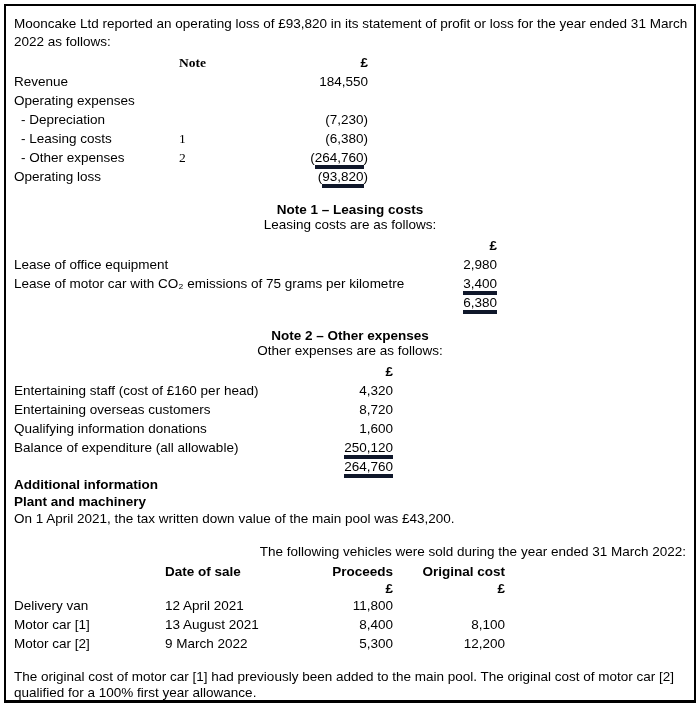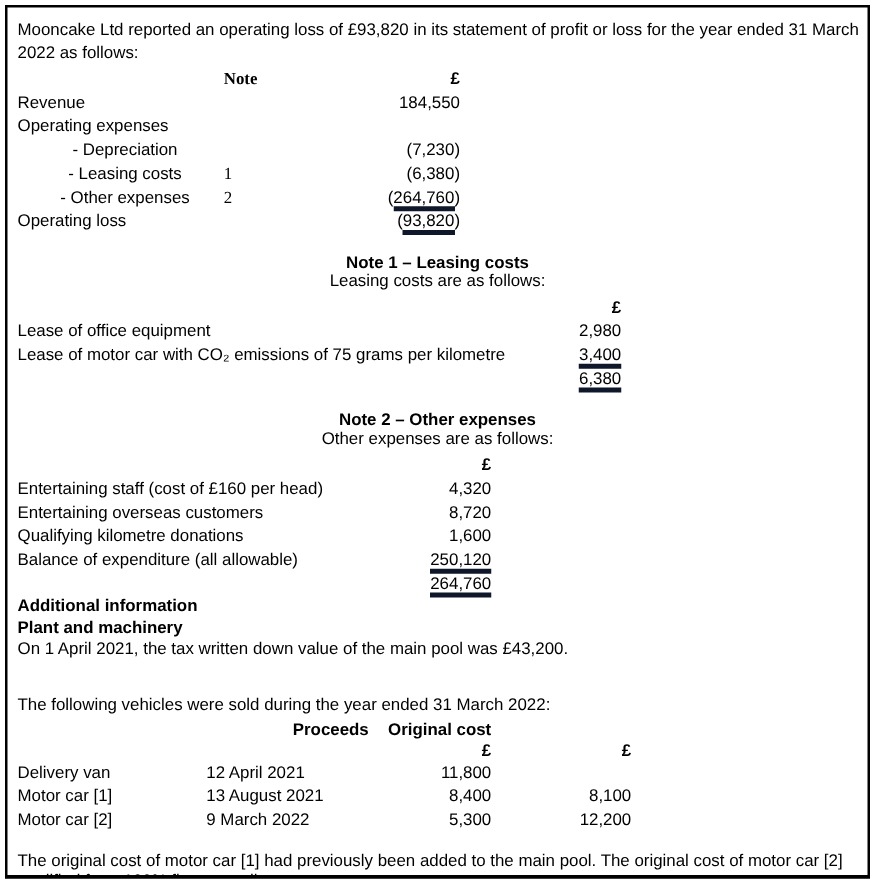--- a/index.html
+++ b/index.html
@@ -15,28 +15,28 @@
   }
   .line { line-height:18px; white-space:nowrap; }
   .bold { font-weight:bold; }
   .row { display:grid; line-height:19px; }
   .pnl-row  { grid-template-columns:165px 125px 64px; }
   .n1-row   { grid-template-columns:423px 60px; }
   .n2-row   { grid-template-columns:319px 60px; }
   .veh-row  { grid-template-columns:151px 130px 98px 112px; }
   .amount   { text-align:right; white-space:nowrap; }
   .note-col { text-align:left;font-family:Liberation Serif, serif; }
-  .indent   { padding-left:7px;text-align:center; }
+  .indent   { padding-left:7px; }
   .uline    { border-bottom:4px solid #0f172a; }
   .pnl      { margin-top:2px; }
   .note-block { margin-top:16px; }
   .h-line   { line-height:15px; white-space:nowrap;text-align:center; }
   .note-table { margin-top:4px; }
   .add-line { line-height:17px; white-space:nowrap; }
-  .veh-intro { margin-top:28px; line-height:17px; white-space:nowrap; }
+  .veh-intro { margin-top:16px; line-height:17px; white-space:nowrap;text-align:right; }
   .veh-table { margin-top:2px; }
   .veh-sub  { line-height:15px; }
   .footer   { margin-top:16px; }
   .f-line   { line-height:15.5px; white-space:nowrap; }
 </style>
 </head>
 <body>
 
 <div class="page">
 
@@ -122,21 +122,21 @@
       </div>
       <div class="row n2-row">
         <span>Entertaining staff (cost of £160 per head)</span>
         <span class="amount"><span>4,320</span></span>
       </div>
       <div class="row n2-row">
         <span>Entertaining overseas customers</span>
         <span class="amount"><span>8,720</span></span>
       </div>
       <div class="row n2-row">
-        <span>Qualifying kilometre donations</span>
+        <span>Qualifying information donations</span>
         <span class="amount"><span>1,600</span></span>
       </div>
       <div class="row n2-row">
         <span>Balance of expenditure (all allowable)</span>
         <span class="amount"><span class="uline">250,120</span></span>
       </div>
       <div class="row n2-row">
         <span></span>
         <span class="amount"><span class="uline">264,760</span></span>
       </div>
@@ -145,20 +145,21 @@
 
   <div>
     <div class="add-line bold">Additional information</div>
     <div class="add-line bold">Plant and machinery</div>
     <div class="add-line">On 1 April 2021, the tax written down value of the main pool was £43,200.</div>
     <div class="veh-intro">The following vehicles were sold during the year ended 31 March 2022:</div>
 
     <div class="veh-table">
       <div class="row veh-row">
         <span></span>
+        <span class="bold">Date of sale</span>
         <span class="amount bold">Proceeds</span>
         <span class="amount bold">Original cost</span>
       </div>
       <div class="row veh-row veh-sub">
         <span></span>
         <span></span>
         <span class="amount bold">£</span>
         <span class="amount bold">£</span>
       </div>
       <div class="row veh-row">

